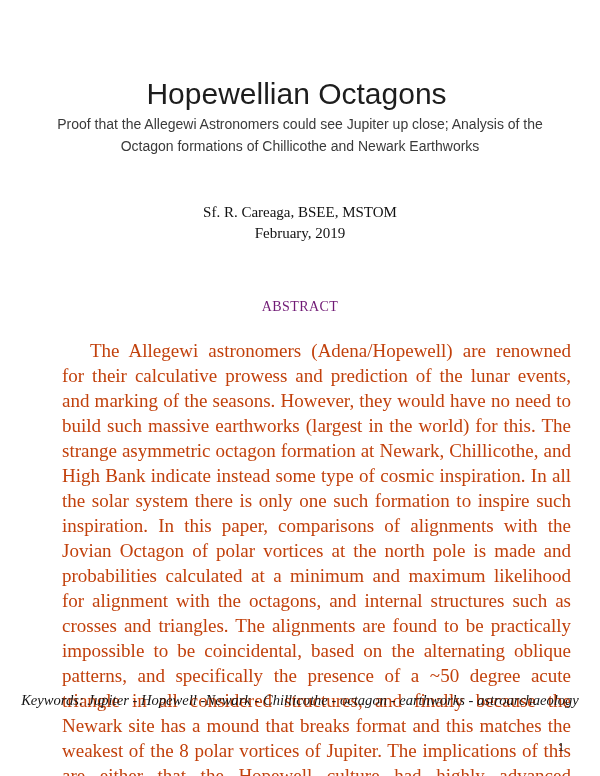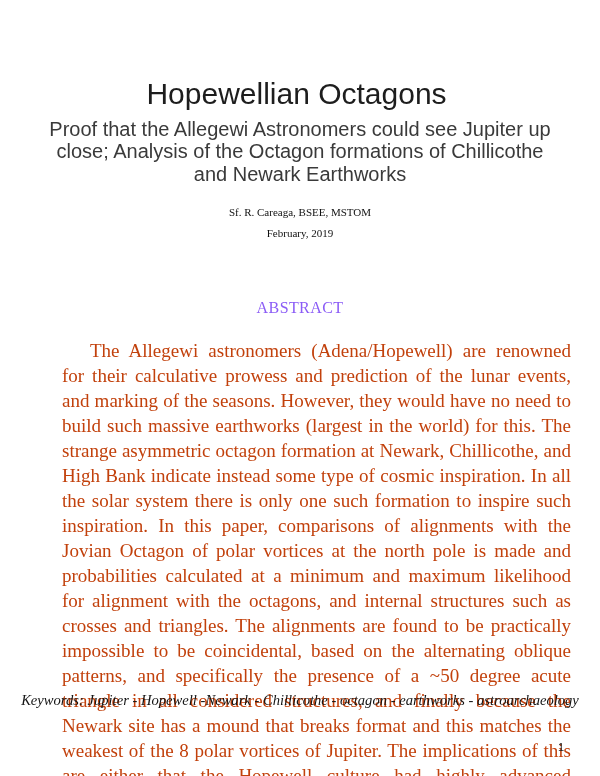--- a/index.html
+++ b/index.html
@@ -29,43 +29,43 @@
     color: #1d1d1d;
   }
   .doc-subtitle {
     position: absolute;
     top: 101px;
     left: 38px;
     width: 524px;
     text-align: center;
     font-family: "Liberation Sans", sans-serif;
     font-weight: 400;
-    font-size: 20px;
+    font-size: 14px;
     line-height: 22.5px;
     color: #3a3a3a;
   }
   .author-block {
     position: absolute;
     top: 202px;
     left: 0;
     width: 600px;
     text-align: center;
-    font-size: 11px;
+    font-size: 15px;
     line-height: 21px;
     color: #111111;
   }
   .abstract-heading {
     position: absolute;
     top: 299px;
     left: 0;
     width: 600px;
     text-align: center;
-    font-size: 16px;
+    font-size: 14px;
     letter-spacing: 0.4px;
-    color: #8b5cf6;
+    color: #701a75;
   }
   .abstract-body {
     position: absolute;
     top: 319px;
     left: 62px;
     width: 509px;
     text-align: justify;
     font-size: 19px;
     line-height: 25px;
     color: #c2410c;

